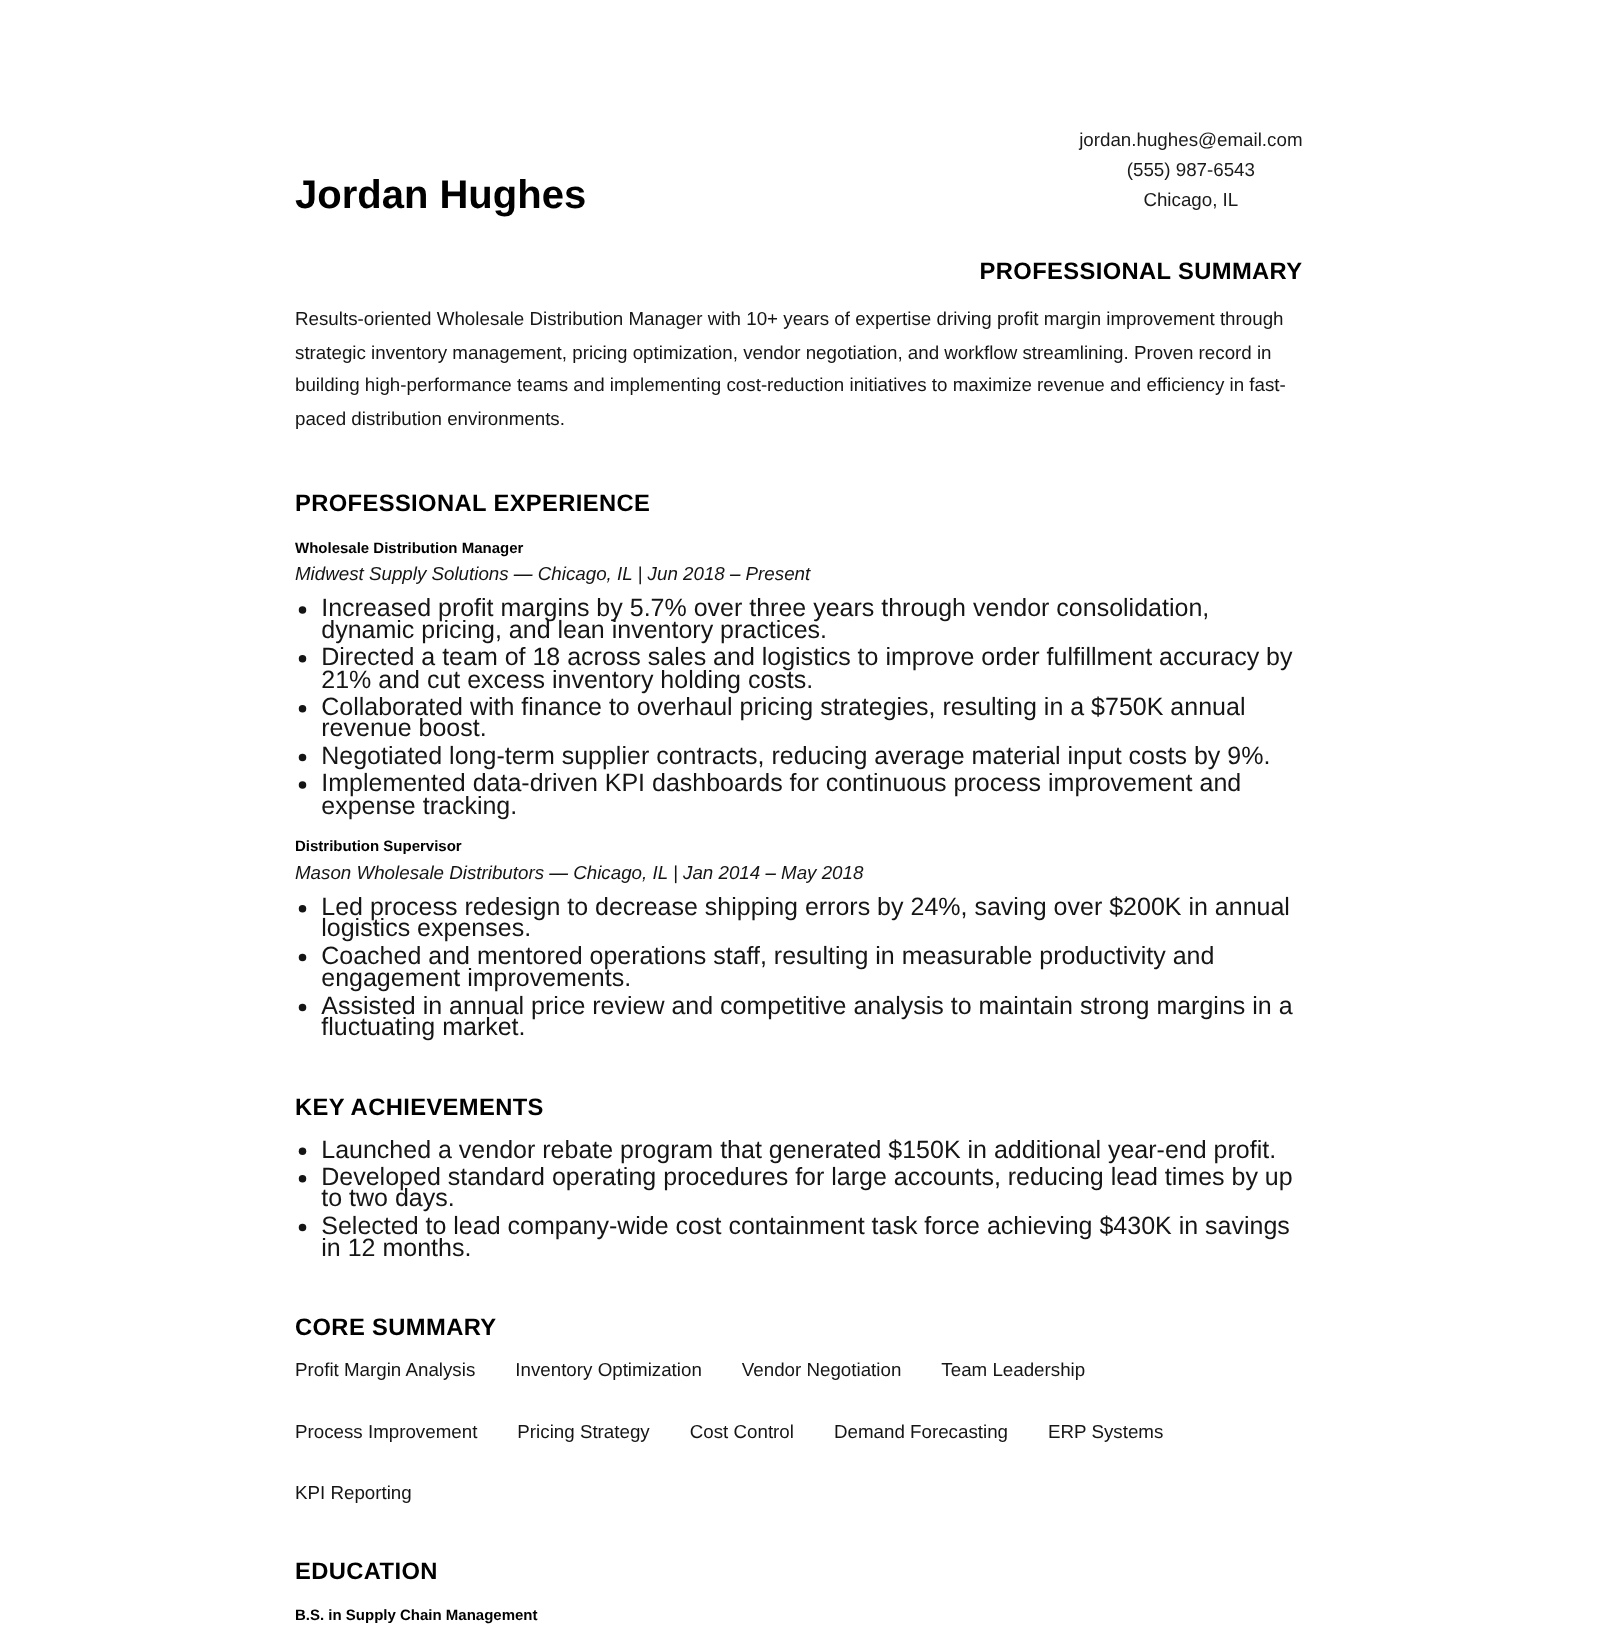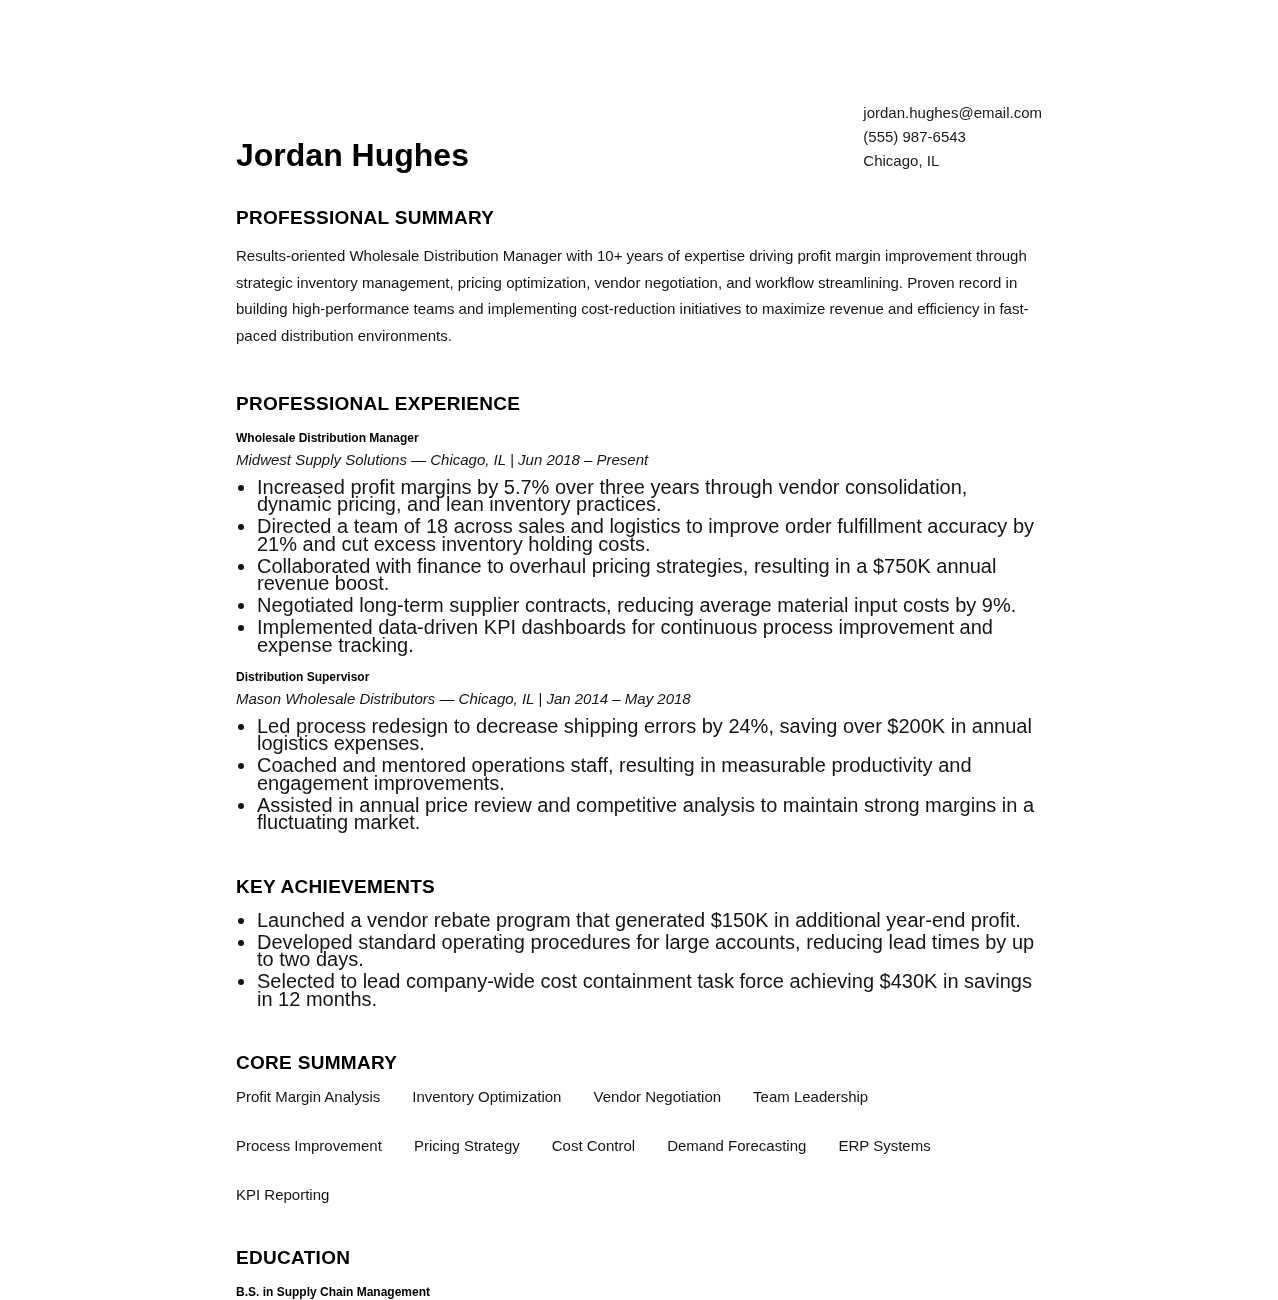--- a/index.html
+++ b/index.html
@@ -24,34 +24,34 @@
     align-items: flex-end;
   }
   .name {
     font-size: 32px;
     font-weight: bold;
     color: #000;
     line-height: 1.1;
     margin: 0;
   }
   .contact {
-    text-align: left;
+    text-align: center;
     font-size: 15px;
     line-height: 24px;
     color: #1a1a1a;
   }
   
   h2.section-title {
     font-size: 19px;
     font-weight: bold;
     color: #000;
     letter-spacing: 0.3px;
     margin: 44px 0 14px 0;
   }
-  .section-summary h2.section-title { margin-top: 34px; }
+  .section-summary h2.section-title { margin-top: 34px; text-align: right; }
   .summary-text {
     font-size: 15px;
     line-height: 26.5px;
     margin: 0;
   }
   
   h3.role {
     font-size: 12px;
     font-weight: bold;
     color: #000;

